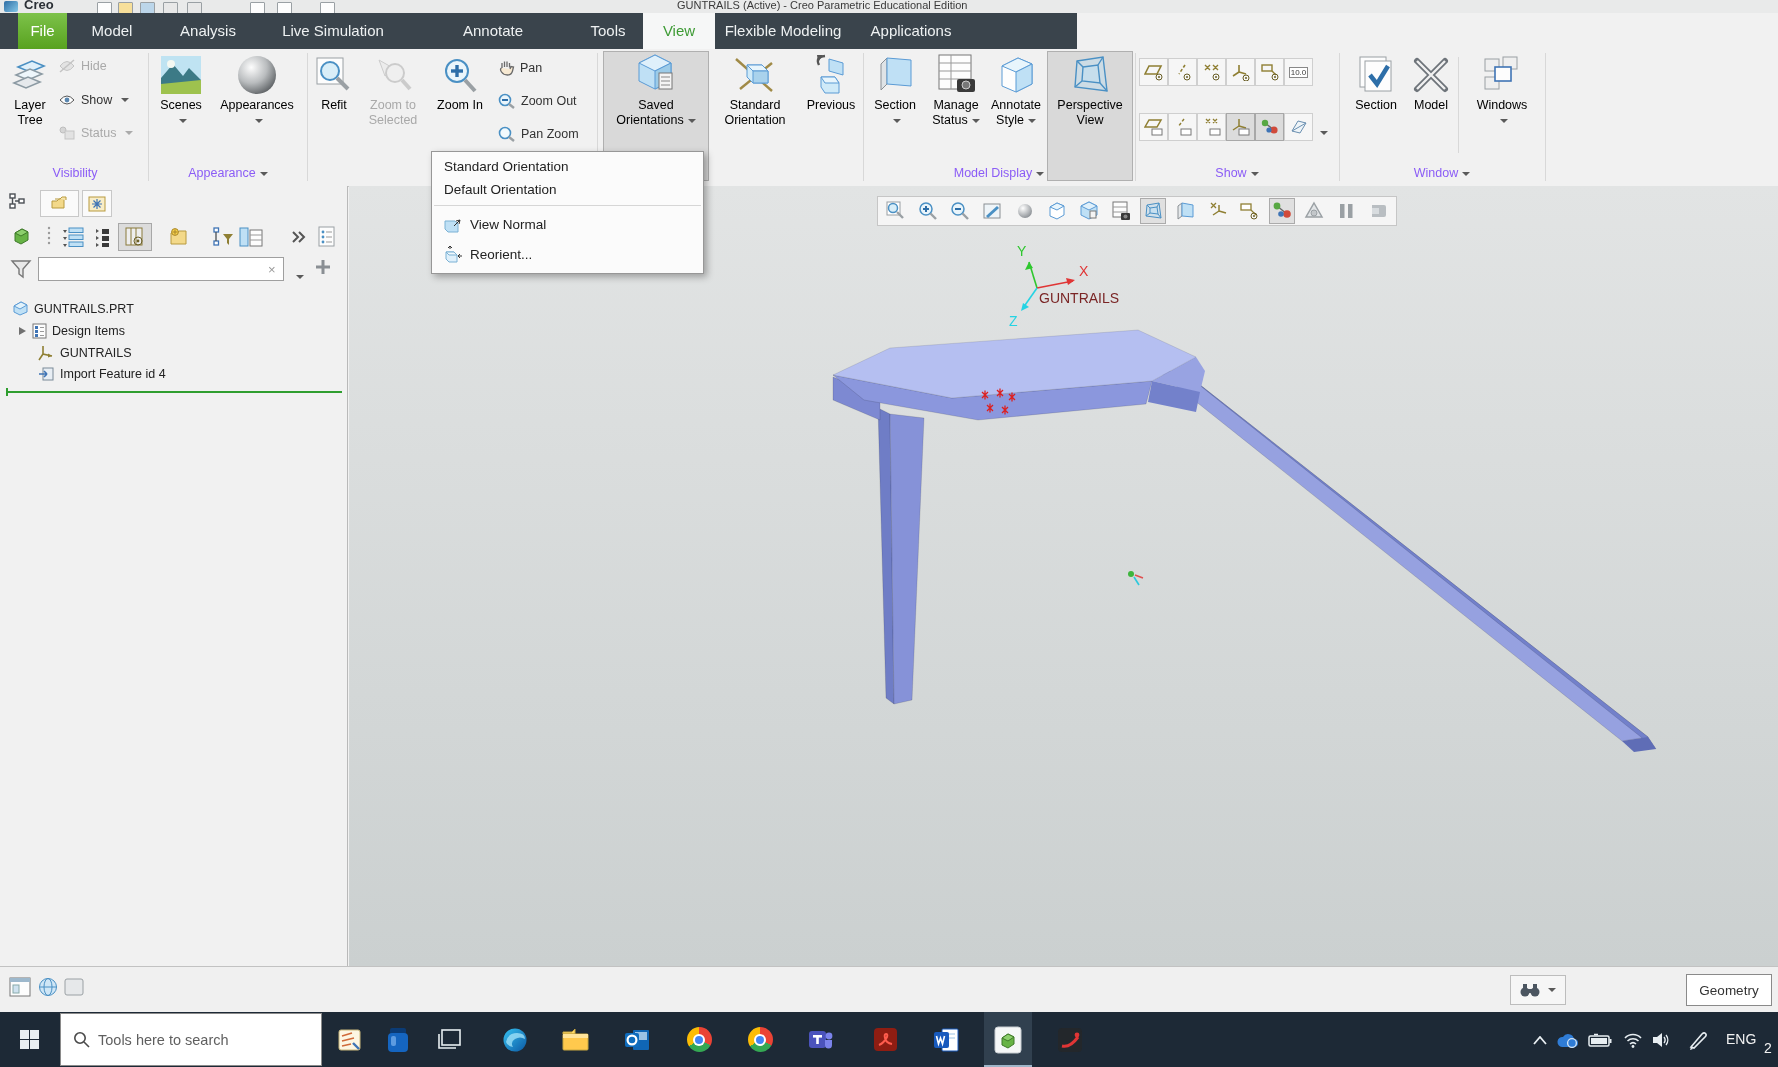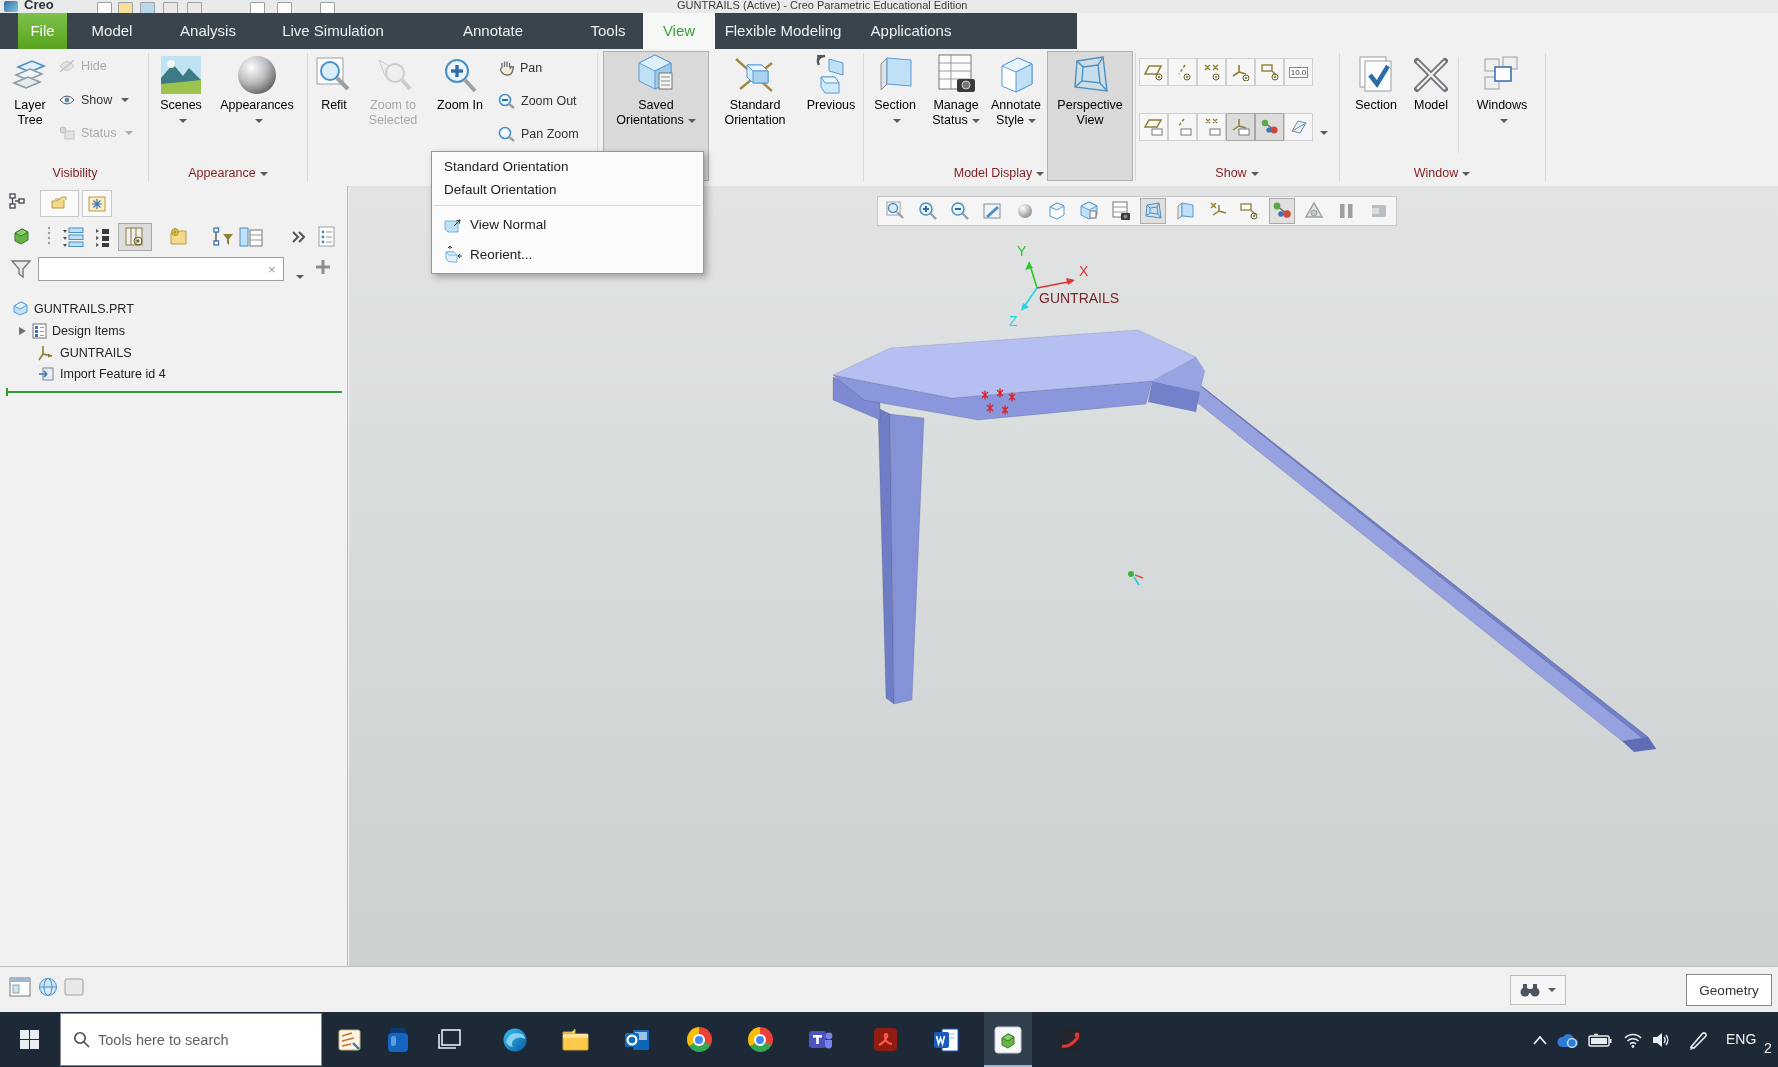--- a/index.html
+++ b/index.html
@@ -13,21 +13,21 @@
   .appbadge{position:absolute;top:-3px;left:24px;font-size:13px;font-weight:bold;color:#2b3036;}
   .applogo{position:absolute;top:1px;left:4px;width:14px;height:11px;background:linear-gradient(135deg,#2e6da4,#84c8e8);border-radius:2px;}
   
   .tabbar{position:absolute;top:13px;left:0;width:1077px;height:36px;background:#3a444c;}
   .tab{position:absolute;top:0;height:36px;line-height:36px;text-align:center;font-size:15px;color:#eef1f2;cursor:default;}
   .tab.filetab{background:linear-gradient(#7dc24a,#58a21f);color:#fff;}
   .tab.active{background:#f6f7f7;color:#3e9b35;}
   
   .ribbon{position:absolute;top:49px;left:0;width:1778px;height:137px;background:#f1f1f1;border-bottom:1px solid #c5c5c5;}
   .sep{position:absolute;top:4px;width:1px;height:128px;background:#d8d8d8;}
-  .glabel{position:absolute;top:117px;height:16px;font-size:12.5px;color:#7f1d1d;text-align:center;white-space:nowrap;}
+  .glabel{position:absolute;top:117px;height:16px;font-size:12.5px;color:#8b5cf6;text-align:center;white-space:nowrap;}
   .darr{display:inline-block;width:0;height:0;border-left:4px solid transparent;border-right:4px solid transparent;border-top:4px solid #5a5a5a;vertical-align:middle;margin-left:4px;}
   .rb{position:absolute;top:2px;display:flex;flex-direction:column;align-items:center;font-size:12.5px;color:#000000;text-align:center;border:1px solid transparent;}
   .rb .ricon{height:46px;display:flex;align-items:center;justify-content:center;}
   .rb .rlabel{line-height:15px;}
   .rb.pressed{background:#d9d9d9;border:1px solid #b0b0b0;}
   .srow{position:absolute;display:flex;align-items:center;gap:5px;font-size:12.5px;color:#333;white-space:nowrap;}
   .dis{color:#a9a9a9;}
   .dim-ic{opacity:.45;filter:grayscale(1);}
   .sbtn{position:absolute;width:27px;height:26px;border:1px solid #cfcfcf;background:#f6f6f6;display:flex;align-items:center;justify-content:center;}
   .sbtn.pressed{background:#dcdcdc;border-color:#a8a8a8;}

